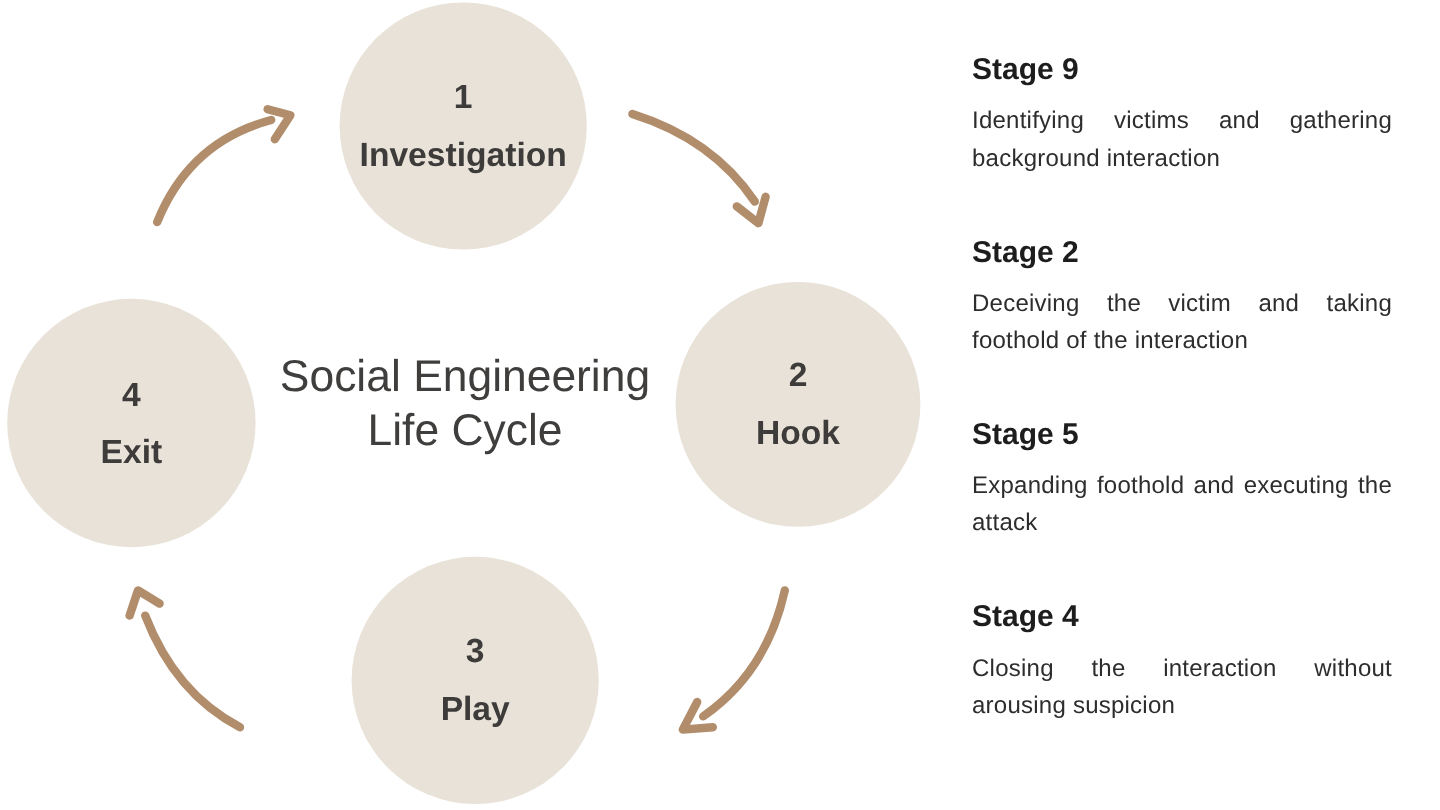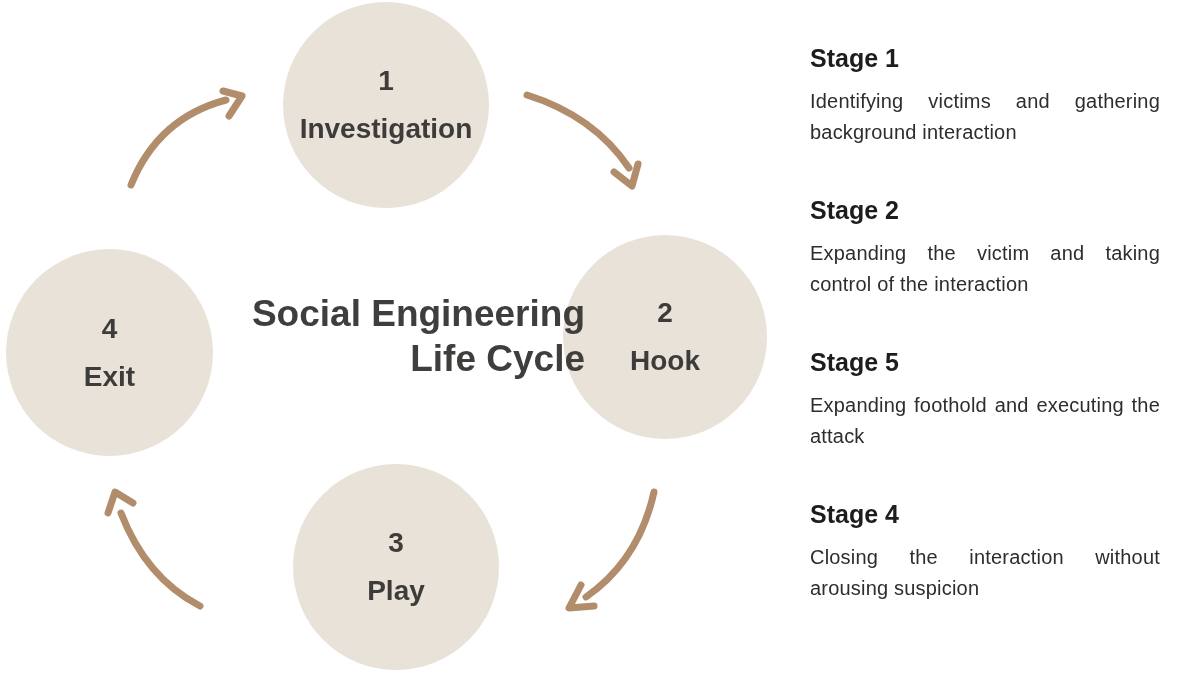--- a/index.html
+++ b/index.html
@@ -50,24 +50,24 @@
   .node .num   { font-size: 28px; margin-bottom: 16px; }
   .node .label { font-size: 28px; }
   .node-1 { left: 283px; top: 2px;   width: 206px; height: 206px; }
   .node-2 { left: 563px; top: 235px; width: 204px; height: 204px; }
   .node-3 { left: 293px; top: 464px; width: 206px; height: 206px; }
   .node-4 { left: 6px;   top: 249px; width: 207px; height: 207px; }
   .cycle-title {
     position: absolute;
     left: 190px; top: 291px;
     width: 395px;
-    text-align: right;
+    text-align: center;
     font-size: 37px;
     line-height: 1.22;
-    font-weight: 700;
+    font-weight: 400;
     color: var(--title_text, #3f3e3d);
   }
   
   .stages {
     position: absolute;
     left: 810px; top: 44px;
     width: 350px;
   }
   .stage { margin-bottom: 48px; }
   .stage-heading {
@@ -133,27 +133,27 @@
 
     <div class="cycle-title">
       <span>Social Engineering</span><br>
       <span>Life Cycle</span>
     </div>
   </div>
 
   <div class="stages">
 
     <div class="stage">
-      <h2 class="stage-heading">Stage 1</h2>
+      <h2 class="stage-heading">Stage 9</h2>
       <p class="stage-desc">Identifying victims and gathering background interaction</p>
     </div>
 
     <div class="stage">
       <h2 class="stage-heading">Stage 2</h2>
-      <p class="stage-desc">Expanding the victim and taking control of the interaction</p>
+      <p class="stage-desc">Deceiving the victim and taking foothold of the interaction</p>
     </div>
 
     <div class="stage">
       <h2 class="stage-heading">Stage 5</h2>
       <p class="stage-desc">Expanding foothold and executing the attack</p>
     </div>
 
     <div class="stage">
       <h2 class="stage-heading">Stage 4</h2>
       <p class="stage-desc">Closing the interaction without arousing suspicion</p>

